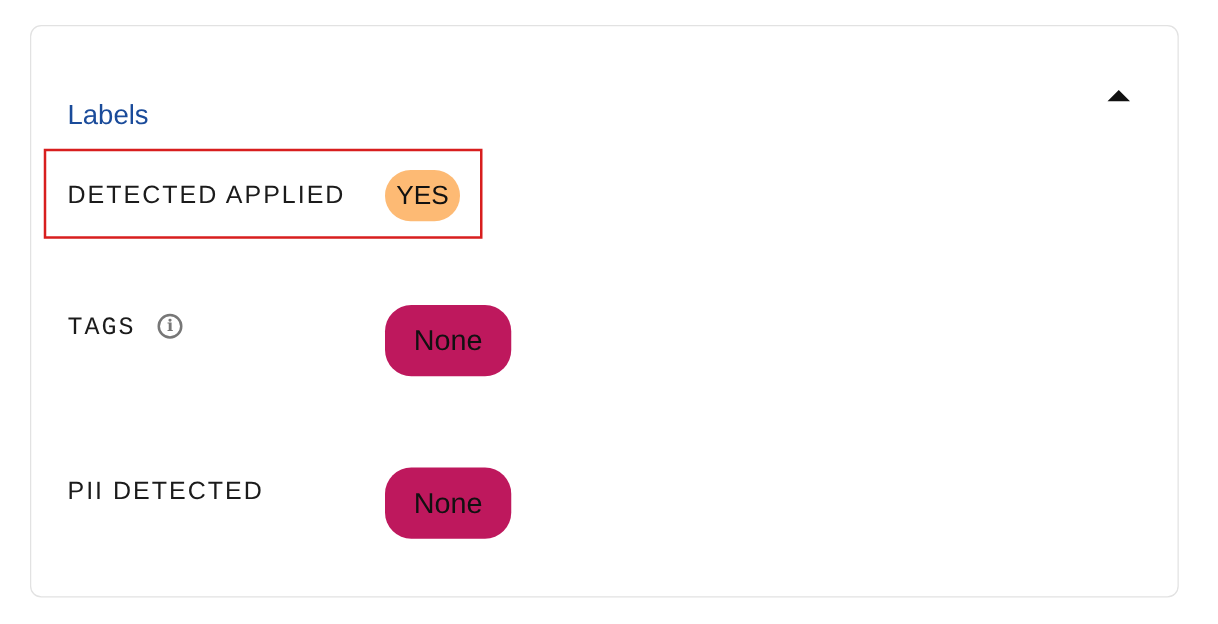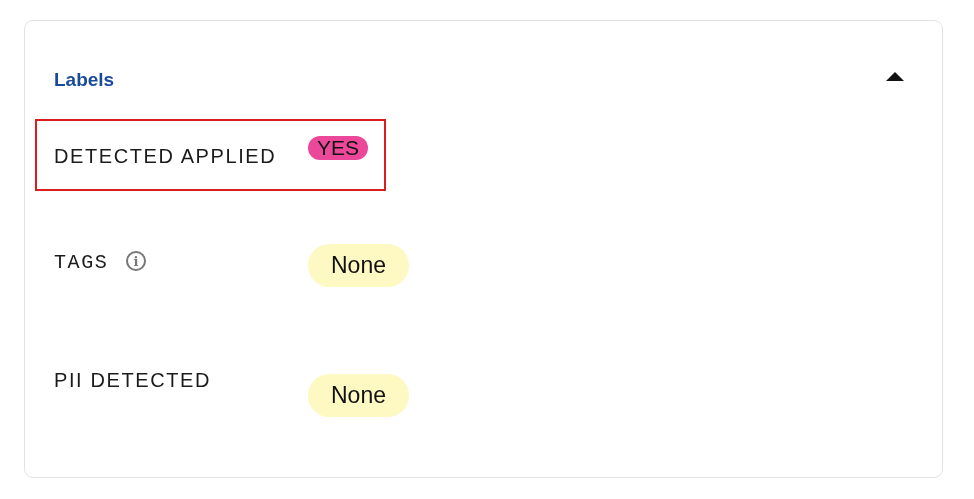--- a/index.html
+++ b/index.html
@@ -2,43 +2,43 @@
 <html><head>
 <meta charset="utf-8">
 <style>
   html, body { margin: 0; padding: 0; background: #ffffff; }
   body { width: 974px; height: 499px; position: relative; font-family: "Liberation Sans", sans-serif; overflow: hidden; }
   .card {
     position: absolute; left: 24px; top: 20px; width: 919px; height: 458px;
     border: 1px solid #e2e2e2; border-radius: 9px; background: #fff; box-sizing: border-box;
   }
   .title {
-    position: absolute; left: 54px; top: 64px; font-size: 19px; color: #1a4b9a; line-height: 32px; font-weight: bold;
+    position: absolute; left: 54px; top: 76px; font-size: 22px; color: #1a4b9a; line-height: 32px;
   }
   .collapse {
     position: absolute; left: 880px; top: 64px; width: 30px; height: 24px; cursor: pointer;
     display: flex; align-items: center; justify-content: center;
   }
   .tri {
     width: 0; height: 0; border-left: 9px solid transparent; border-right: 9px solid transparent;
     border-bottom: 9px solid #111;
   }
   .label {
     position: absolute; left: 54px; font-size: 20px; letter-spacing: 1.6px; color: #1b1b1b; line-height: 24px;
   }
   .highlight {
     position: absolute; left: 35px; top: 119px; width: 351px; height: 72px;
     border: 2px solid #d81e1e; box-sizing: border-box;
   }
   .pill {
     position: absolute; border-radius: 21px; display: flex; align-items: center; justify-content: center;
     font-size: 23px; color: #111;
   }
-  .pill.yes { left: 308px; top: 136px; width: 60px; height: 24px; background: #ec4899; font-size: 21px; }
-  .pill.none { width: 101px; height: 43px; background: #fef9c3; }
+  .pill.yes { left: 308px; top: 136px; width: 60px; height: 41px; background: #fdba74; font-size: 21px; }
+  .pill.none { width: 101px; height: 57px; background: #be185d; }
   .info {
     position: absolute; left: 126px; top: 251px; width: 20px; height: 20px; border: 2px solid #777;
     border-radius: 50%; box-sizing: border-box; color: #777; font-size: 13px; font-weight: bold;
     display: flex; align-items: center; justify-content: center; cursor: pointer; font-family: "DejaVu Serif", serif;
   }
 </style>
 </head>
 <body>
 
 <div class="card"></div>
@@ -51,14 +51,14 @@
 
 <div class="highlight"></div>
 
 <div class="label" style="top:144px;">DETECTED APPLIED</div>
 <div class="pill yes">YES</div>
 
 <div class="label" style="top:251px;font-family:Liberation Mono, monospace;">TAGS</div>
 <div class="info">i</div>
 <div class="pill none" style="left:308px; top:244px;">None</div>
 
-<div class="label" style="top:368px;">PII DETECTED</div>
+<div class="label" style="top:381px;">PII DETECTED</div>
 <div class="pill none" style="left:308px; top:374px;">None</div>
 
 </body></html>

